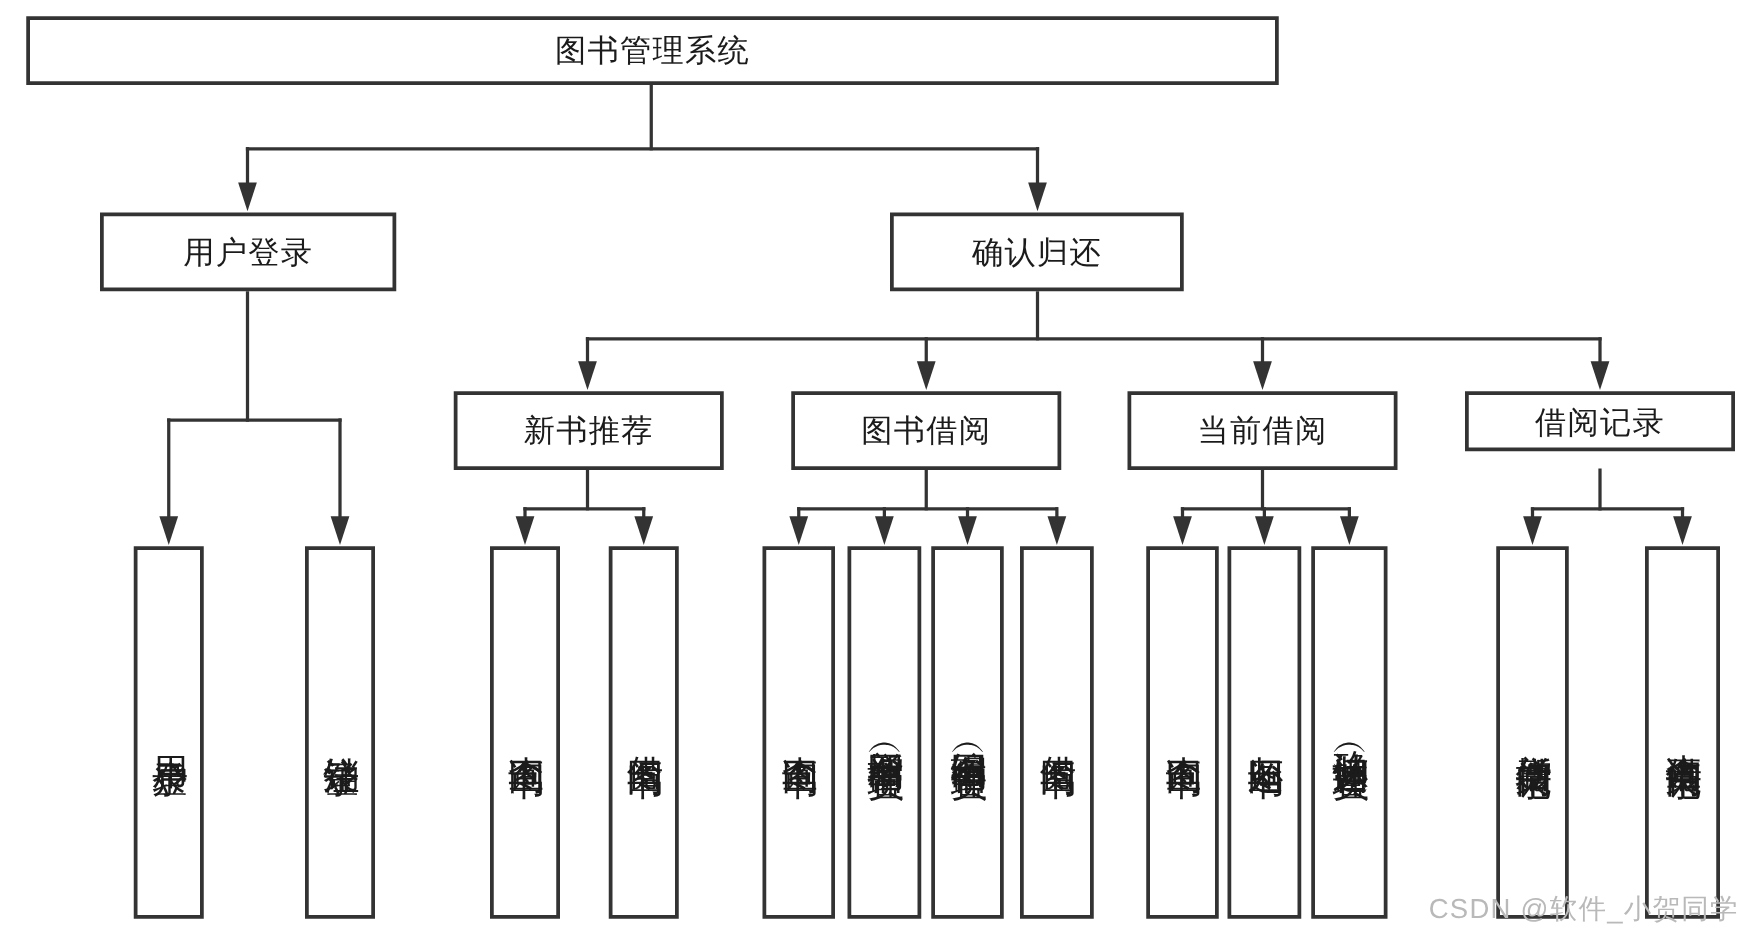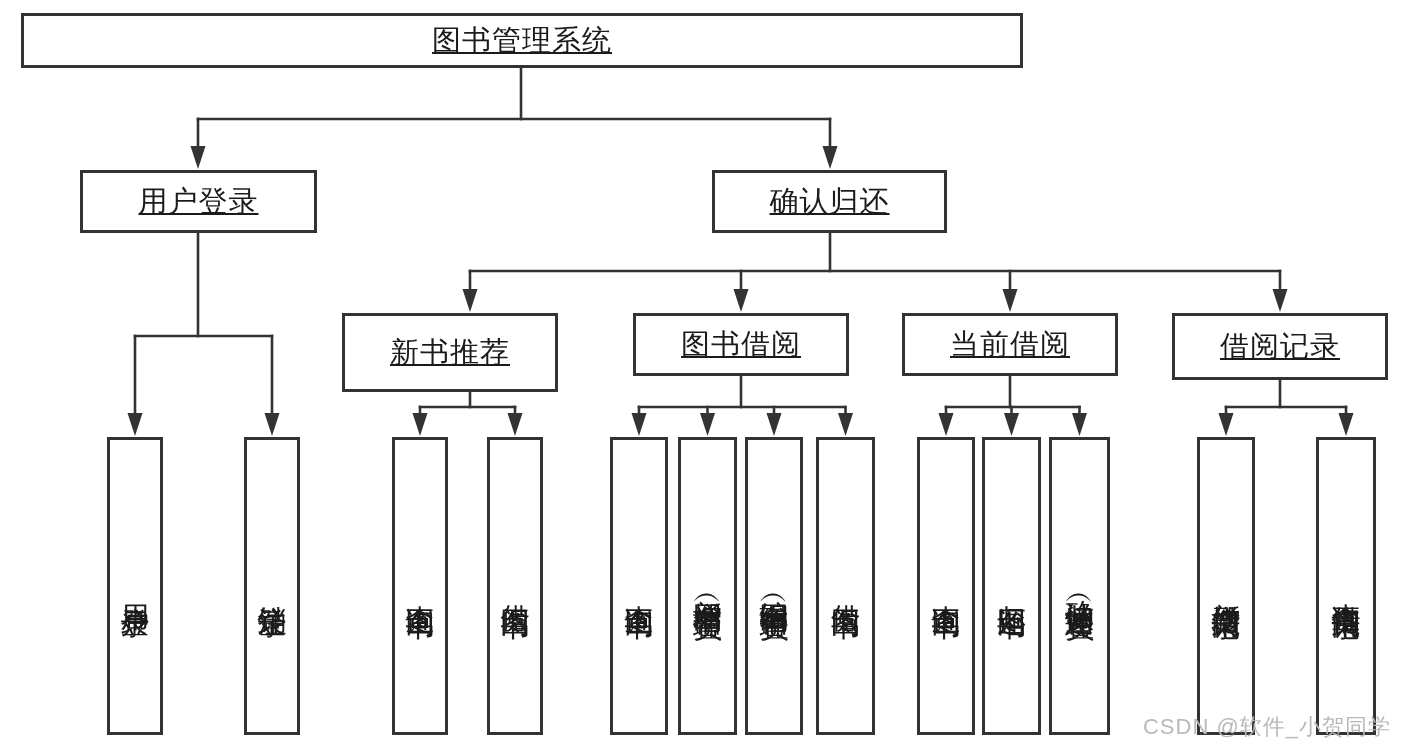--- a/index.html
+++ b/index.html
@@ -11,21 +11,21 @@
     font-family:"Liberation Sans", sans-serif;
     color:var(--text);
   }
   #connectors { position:absolute; left:0; top:0; width:1405px; height:747px; }
   #connectors line { stroke:var(--line); stroke-width:2.6; stroke-linecap:square; }
   #connectors polygon { fill:var(--line); }
   .box {
     position:absolute; background:#fff; border:3px solid var(--line);
     display:flex; align-items:center; justify-content:center;
   }
-  .hlabel { font-size:29px; letter-spacing:1px; white-space:nowrap;text-decoration:underline; }
+  .hlabel { font-size:25px; letter-spacing:1px; white-space:nowrap; }
   .vtext {
     writing-mode:vertical-rl; text-orientation:mixed;
     font-size:29px; line-height:1; letter-spacing:2px; white-space:nowrap;
   }
   #watermark {
     position:absolute; right:14px; bottom:5px; z-index:5;
     font-size:22px; color:var(--watermark); letter-spacing:1px; white-space:nowrap;
   }
 </style>
 </head>
@@ -99,30 +99,30 @@
     <span class="hlabel">图书管理系统</span>
   </div>
 
   <div class="box" style="left:80px;top:170px;width:237px;height:63px">
     <span class="hlabel">用户登录</span>
   </div>
   <div class="box" style="left:712px;top:170px;width:235px;height:63px">
     <span class="hlabel">确认归还</span>
   </div>
 
-  <div class="box" style="left:342px;top:313px;width:216px;height:79px">
+  <div class="box" style="left:363px;top:313px;width:216px;height:63px">
     <span class="hlabel">新书推荐</span>
   </div>
   <div class="box" style="left:902px;top:313px;width:216px;height:63px">
     <span class="hlabel">当前借阅</span>
   </div>
   <div class="box" style="left:633px;top:313px;width:216px;height:63px">
     <span class="hlabel">图书借阅</span>
   </div>
-  <div class="box" style="left:1172px;top:313px;width:216px;height:67px">
+  <div class="box" style="left:1172px;top:313px;width:216px;height:48px">
     <span class="hlabel">借阅记录</span>
   </div>
 
   <div class="box" style="left:107px;top:437px;width:56px;height:298px">
     <span class="vtext">用户登录</span>
   </div>
   <div class="box" style="left:244px;top:437px;width:56px;height:298px">
     <span class="vtext">注销登录</span>
   </div>
 

